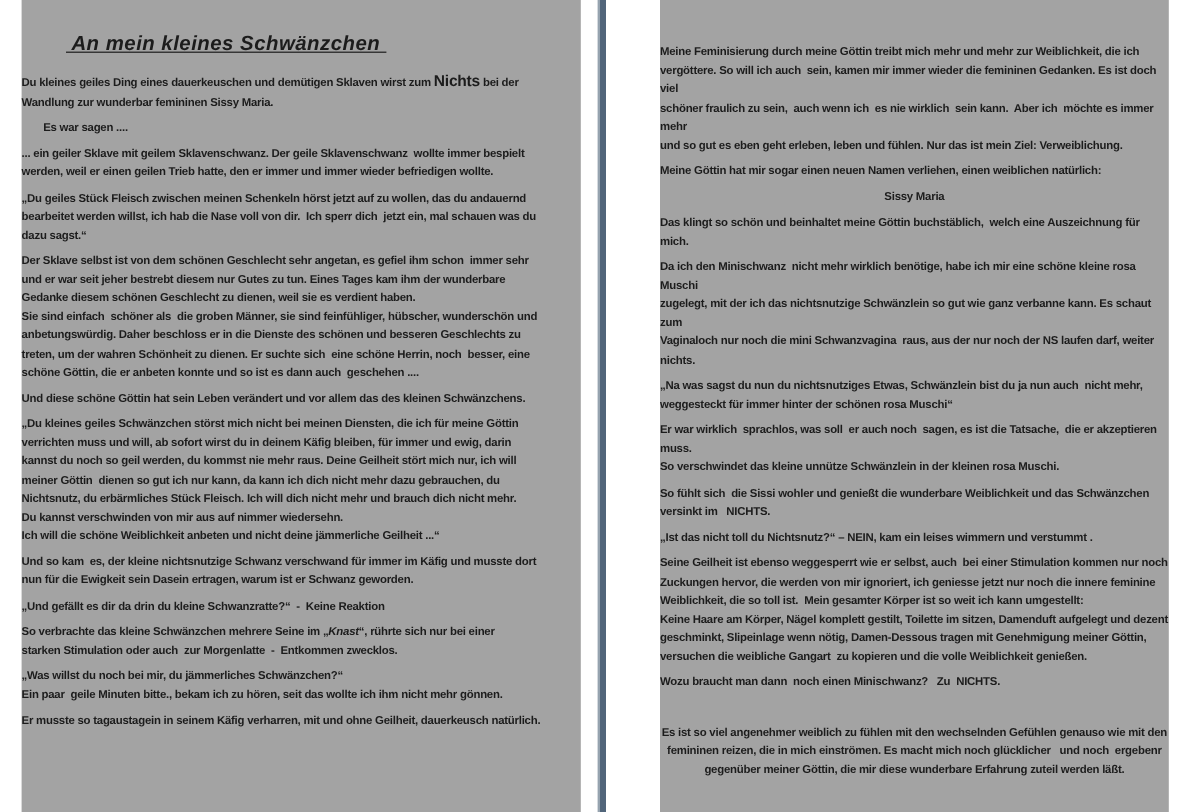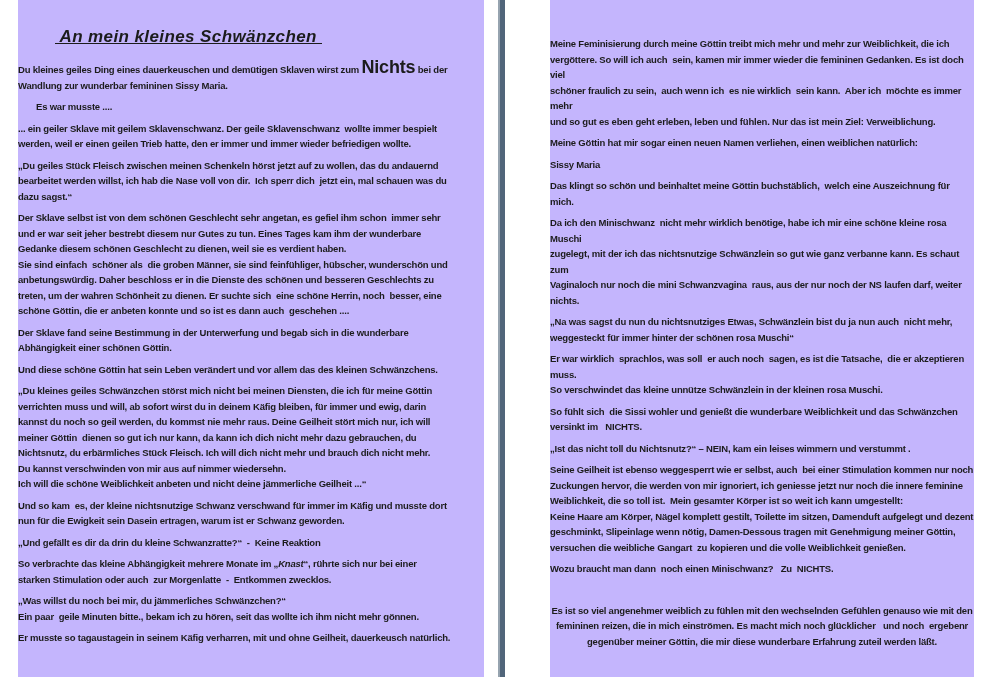--- a/index.html
+++ b/index.html
@@ -8,21 +8,21 @@
     position: relative;
     background: #ffffff;
     font-family: "Liberation Sans", sans-serif;
     color: #1c1c1c;
     overflow: hidden;
   }
   .page {
     position: absolute;
     top: 0;
     height: 677px;
-    background: #c4b5fd;
+    background: #a3a3a3;
   }
   .page-left  { left: 18px;  width: 466px; }
   .page-right { left: 550px; width: 424px; padding-top: 36px; }
   .divider {
     position: absolute;
     left: 498px; top: 0;
     width: 7px; height: 677px;
   }
   .doc-title {
     display: inline-block;
@@ -35,77 +35,75 @@
     white-space: pre;
   }
   .para {
     font-size: 9.5px;
     font-weight: bold;
     line-height: 15.5px;
     letter-spacing: -0.2px;
     margin-bottom: 6px;
     white-space: pre-wrap;
   }
-  .run-large { font-size: 18px; }
+  .run-large { font-size: 13px; }
   .run-italic { font-style: italic; text-align: right; }
 </style>
 </head>
 <body style="color: rgb(28, 28, 28);">
 
 <div class="page page-left">
   <div>
     <span class="doc-title"> An mein kleines Schwänzchen </span>
   </div>
   <div>
       <div class="para"><span>Du kleines geiles Ding eines dauerkeuschen und demütigen Sklaven wirst zum </span><span class="run-large">Nichts</span><span> bei der
 Wandlung zur wunderbar femininen Sissy Maria.</span></div>
-      <div class="para" style="padding-left: 18px;"><span>Es war musste ....</span></div>
+      <div class="para" style="padding-left: 18px;"><span>Es war sagen ....</span></div>
       <div class="para"><span>... ein geiler Sklave mit geilem Sklavenschwanz. Der geile Sklavenschwanz  wollte immer bespielt
 werden, weil er einen geilen Trieb hatte, den er immer und immer wieder befriedigen wollte.</span></div>
       <div class="para"><span>„Du geiles Stück Fleisch zwischen meinen Schenkeln hörst jetzt auf zu wollen, das du andauernd
 bearbeitet werden willst, ich hab die Nase voll von dir.  Ich sperr dich  jetzt ein, mal schauen was du
 dazu sagst.“</span></div>
       <div class="para"><span>Der Sklave selbst ist von dem schönen Geschlecht sehr angetan, es gefiel ihm schon  immer sehr
 und er war seit jeher bestrebt diesem nur Gutes zu tun. Eines Tages kam ihm der wunderbare
 Gedanke diesem schönen Geschlecht zu dienen, weil sie es verdient haben.
 Sie sind einfach  schöner als  die groben Männer, sie sind feinfühliger, hübscher, wunderschön und
 anbetungswürdig. Daher beschloss er in die Dienste des schönen und besseren Geschlechts zu
 treten, um der wahren Schönheit zu dienen. Er suchte sich  eine schöne Herrin, noch  besser, eine
 schöne Göttin, die er anbeten konnte und so ist es dann auch  geschehen ....</span></div>
-      <div class="para"><span>Der Sklave fand seine Bestimmung in der Unterwerfung und begab sich in die wunderbare
-Abhängigkeit einer schönen Göttin.</span></div>
       <div class="para"><span>Und diese schöne Göttin hat sein Leben verändert und vor allem das des kleinen Schwänzchens.</span></div>
       <div class="para"><span>„Du kleines geiles Schwänzchen störst mich nicht bei meinen Diensten, die ich für meine Göttin
 verrichten muss und will, ab sofort wirst du in deinem Käfig bleiben, für immer und ewig, darin
 kannst du noch so geil werden, du kommst nie mehr raus. Deine Geilheit stört mich nur, ich will
 meiner Göttin  dienen so gut ich nur kann, da kann ich dich nicht mehr dazu gebrauchen, du
 Nichtsnutz, du erbärmliches Stück Fleisch. Ich will dich nicht mehr und brauch dich nicht mehr.
 Du kannst verschwinden von mir aus auf nimmer wiedersehn.
 Ich will die schöne Weiblichkeit anbeten und nicht deine jämmerliche Geilheit ...“</span></div>
       <div class="para"><span>Und so kam  es, der kleine nichtsnutzige Schwanz verschwand für immer im Käfig und musste dort
 nun für die Ewigkeit sein Dasein ertragen, warum ist er Schwanz geworden.</span></div>
       <div class="para"><span>„Und gefällt es dir da drin du kleine Schwanzratte?“  -  Keine Reaktion</span></div>
-      <div class="para"><span>So verbrachte das kleine Abhängigkeit mehrere Monate im „</span><span class="run-italic">Knast</span><span>“, rührte sich nur bei einer
+      <div class="para"><span>So verbrachte das kleine Schwänzchen mehrere Seine im „</span><span class="run-italic">Knast</span><span>“, rührte sich nur bei einer
 starken Stimulation oder auch  zur Morgenlatte  -  Entkommen zwecklos.</span></div>
       <div class="para"><span>„Was willst du noch bei mir, du jämmerliches Schwänzchen?“
 Ein paar  geile Minuten bitte., bekam ich zu hören, seit das wollte ich ihm nicht mehr gönnen.</span></div>
       <div class="para"><span>Er musste so tagaustagein in seinem Käfig verharren, mit und ohne Geilheit, dauerkeusch natürlich.</span></div>
     </div>
 </div>
 
 <div class="divider" style="background: linear-gradient(to right, rgb(150, 163, 175) 0px, rgb(150, 163, 175) 2px, rgb(81, 101, 122) 2px);"></div>
 
 <div class="page page-right">
   <div>
       <div class="para"><span>Meine Feminisierung durch meine Göttin treibt mich mehr und mehr zur Weiblichkeit, die ich
 vergöttere. So will ich auch  sein, kamen mir immer wieder die femininen Gedanken. Es ist doch viel
 schöner fraulich zu sein,  auch wenn ich  es nie wirklich  sein kann.  Aber ich  möchte es immer mehr
 und so gut es eben geht erleben, leben und fühlen. Nur das ist mein Ziel: Verweiblichung.</span></div>
       <div class="para"><span>Meine Göttin hat mir sogar einen neuen Namen verliehen, einen weiblichen natürlich:</span></div>
-      <div class="para" style="text-align: left; margin-top: 3px;"><span>Sissy Maria</span></div>
+      <div class="para" style="text-align: center; margin-top: 3px;"><span>Sissy Maria</span></div>
       <div class="para" style="margin-top: 3px;"><span>Das klingt so schön und beinhaltet meine Göttin buchstäblich,  welch eine Auszeichnung für mich.</span></div>
       <div class="para"><span>Da ich den Minischwanz  nicht mehr wirklich benötige, habe ich mir eine schöne kleine rosa Muschi
 zugelegt, mit der ich das nichtsnutzige Schwänzlein so gut wie ganz verbanne kann. Es schaut zum
 Vaginaloch nur noch die mini Schwanzvagina  raus, aus der nur noch der NS laufen darf, weiter
 nichts.</span></div>
       <div class="para"><span>„Na was sagst du nun du nichtsnutziges Etwas, Schwänzlein bist du ja nun auch  nicht mehr,
 weggesteckt für immer hinter der schönen rosa Muschi“</span></div>
       <div class="para"><span>Er war wirklich  sprachlos, was soll  er auch noch  sagen, es ist die Tatsache,  die er akzeptieren muss.
 So verschwindet das kleine unnütze Schwänzlein in der kleinen rosa Muschi.</span></div>
       <div class="para"><span>So fühlt sich  die Sissi wohler und genießt die wunderbare Weiblichkeit und das Schwänzchen

